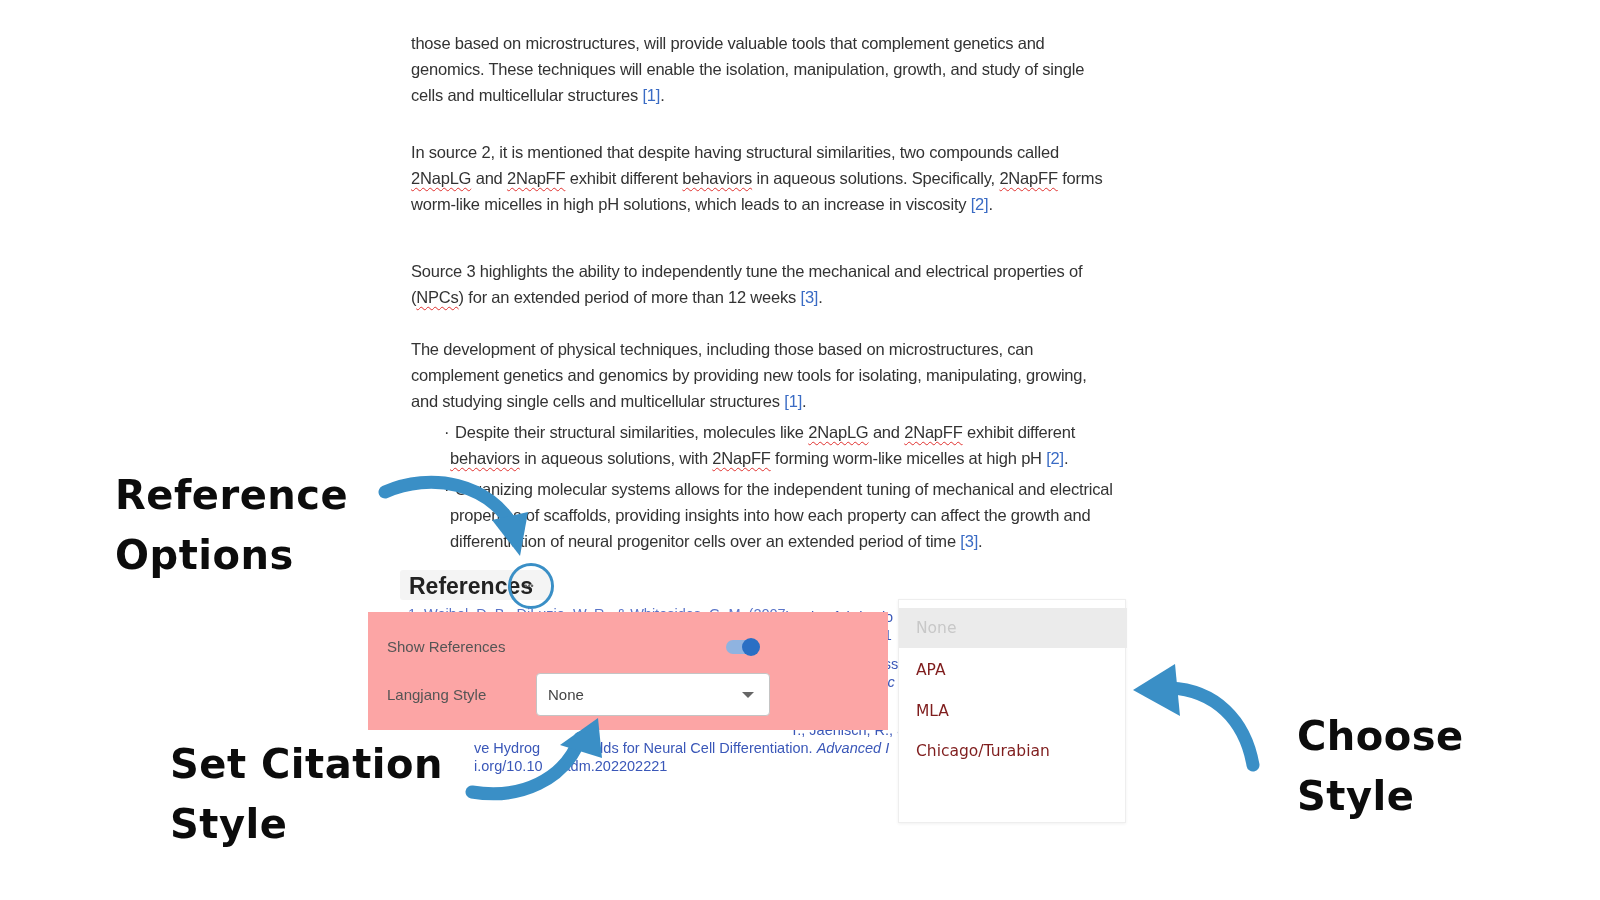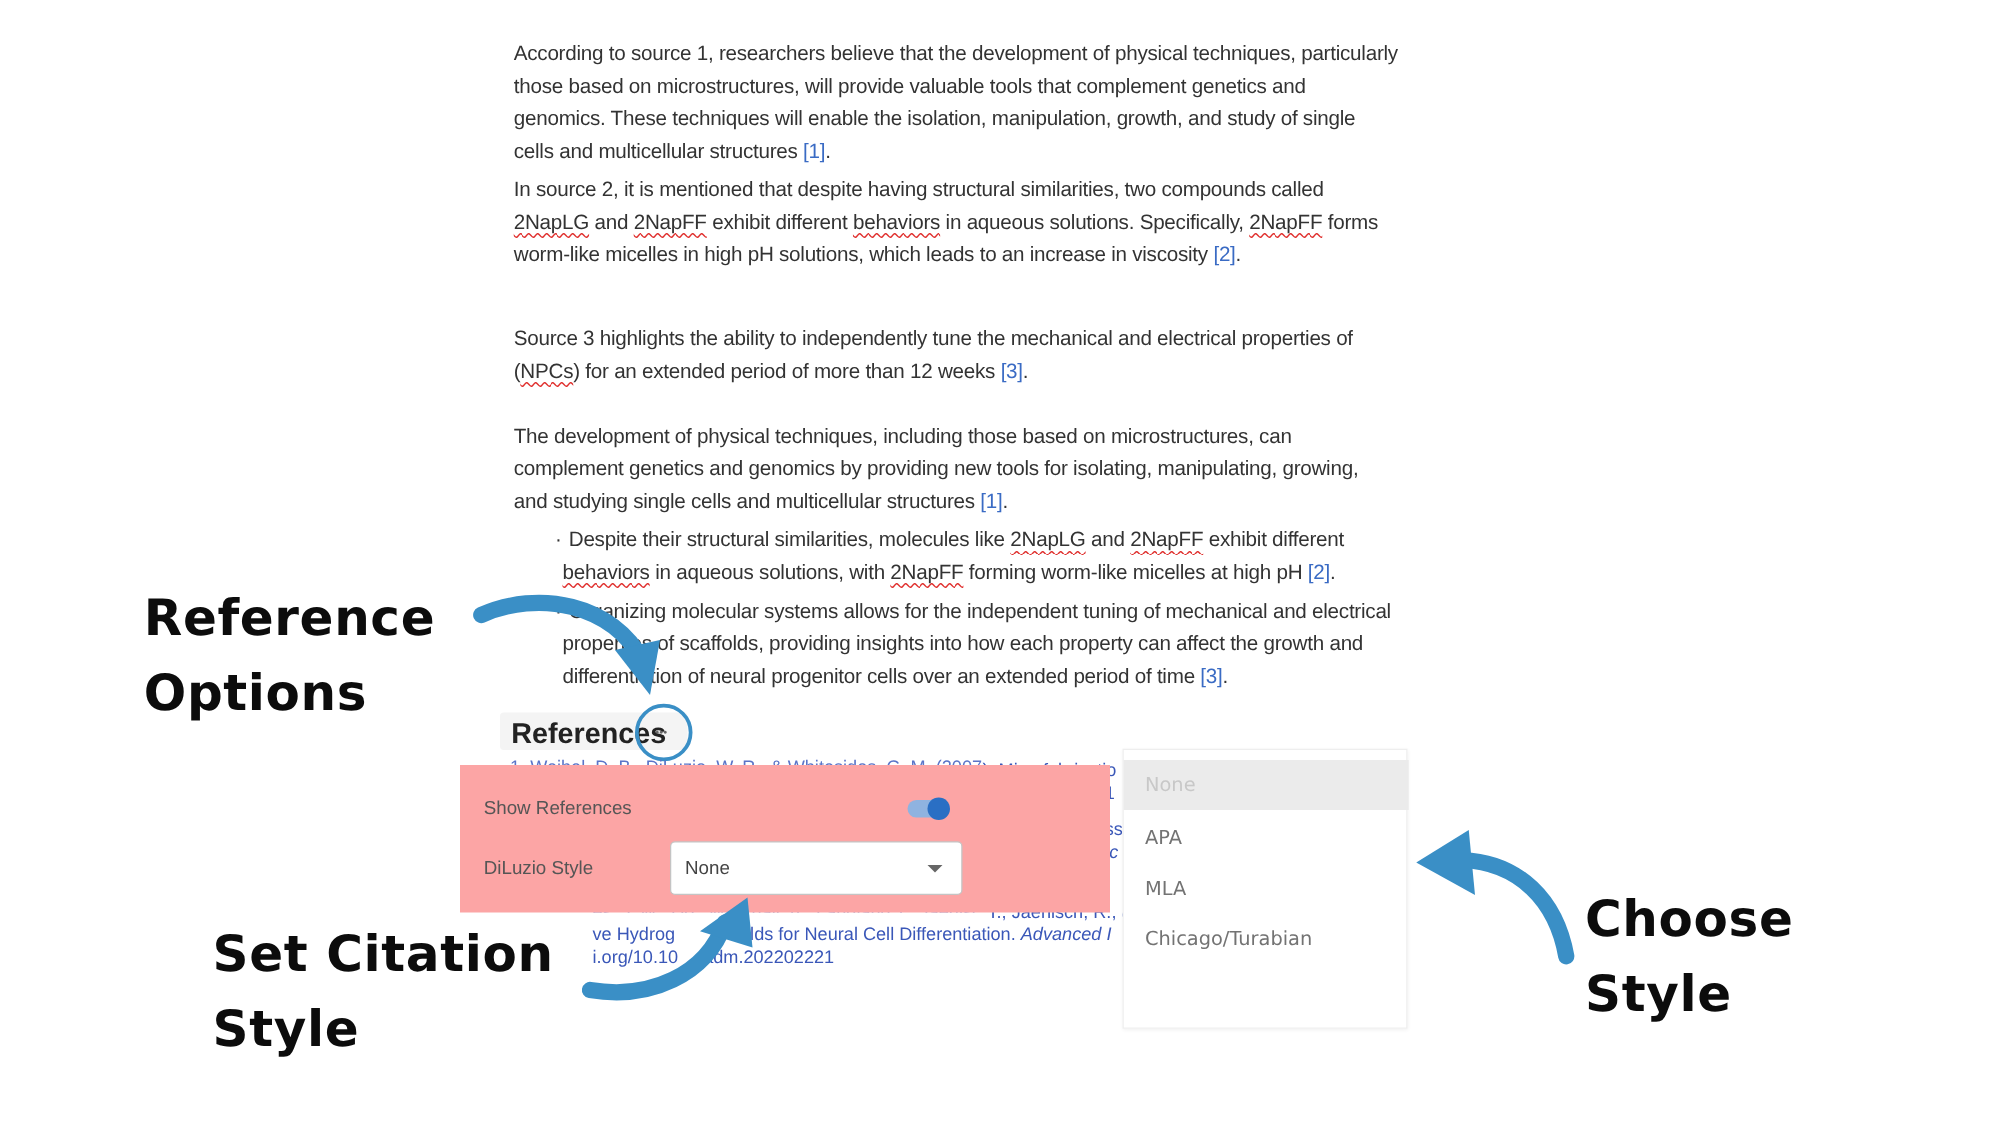--- a/index.html
+++ b/index.html
@@ -51,32 +51,31 @@
   .select-value { position: absolute; left: 11px; top: 12px; font-size: 15px; color: #444; }
   .select-caret {
     position: absolute; right: 15px; top: 18px; width: 0; height: 0;
     border-left: 6px solid transparent; border-right: 6px solid transparent; border-top: 6px solid #666;
   }
 
   .dropdown {
     position: absolute; left: 898px; top: 599px; width: 228px; height: 224px;
     background: #fff; border: 1px solid #eeeeee; box-shadow: 0 1px 3px rgba(0,0,0,0.06);
   }
-  .dd-item { position: absolute; left: 0; width: 228px; height: 40px; font-size: 16.5px; color: #737373; padding-left: 17px; line-height: 40px; font-family: "DejaVu Sans", sans-serif; font-size: 15.5px; }
+  .dd-item { position: absolute; left: 0; width: 228px; height: 40px; font-size: 16.5px; color: #7f1d1d; padding-left: 17px; line-height: 40px; font-family: "DejaVu Sans", sans-serif; font-size: 15.5px; }
   .dd-item.selected { background: #ebebeb; color: #c8c8c8; }
 
   .annot { position: absolute; font-family: "DejaVu Sans", sans-serif; font-weight: bold; color: #0c0c0c; text-align: left; font-size: 40px; line-height: 60px; letter-spacing: 0.5px; }
 
   svg.arrow { position: absolute; overflow: visible; }
 </style>
 </head>
 <body>
 
 <div class="para" style="top:30px;">
-  <div>According to source 1, researchers believe that the development of physical techniques, particularly</div>
   <div>those based on microstructures, will provide valuable tools that complement genetics and</div>
   <div>genomics. These techniques will enable the isolation, manipulation, growth, and study of single</div>
   <div><span>cells and multicellular structures</span> <span class="cite">[1]</span>.</div>
 </div>
 
 <div class="para" style="top:139px;">
   <div>In source 2, it is mentioned that despite having structural similarities, two compounds called</div>
   <div>
     <span class="squig">2NapLG</span><span> and </span><span class="squig">2NapFF</span><span> exhibit different </span><span class="squig">behaviors</span><span> in aqueous solutions. Specifically, </span><span class="squig">2NapFF</span><span> forms</span>
   </div>
@@ -118,21 +117,21 @@
 <div class="ref-line" style="left:783px; top:627px;">1038/nrmicro161</div>
 <div class="ref-line" style="left:785px; top:656px;">, Wilson, C., Vass</div>
 <div class="ref-line" style="left:785px; top:674px;"><span>Noodles. </span><i>Advanc</i></div>
 <div class="ref-line" style="left:790px; top:722px;">T., Jaenisch, R., &amp;</div>
 <div class="ref-line" style="left:474px; top:740px;"><span>ve Hydrog</span><span style="display:inline-block;width:60px;"></span><span>lds for Neural Cell Differentiation. </span><i>Advanced I</i></div>
 <div class="ref-line" style="left:474px; top:758px;"><span>i.org/10.10</span><span style="display:inline-block;width:20px;"></span><span>adm.202202221</span></div>
 <div class="ref-line" style="left:474px; top:722px; width:310px; height:8px; overflow:hidden; color:#6a80c8;">es, J. M., Do    , M., Khali, A., Langjang T., Jaenisch, R.,</div>
 
 <div class="options-panel">
   <div class="opt-label" style="left:19px; top:26px;">Show References</div>
-  <div class="opt-label" style="left:19px; top:74px;">DiLuzio Style</div>
+  <div class="opt-label" style="left:19px; top:74px;">Langjang Style</div>
 </div>
 <div class="toggle">
   <div class="track"></div>
   <div class="knob"></div>
 </div>
 <div class="select-box">
   <span class="select-value">None</span>
   <span class="select-caret"></span>
 </div>
 
@@ -144,21 +143,21 @@
 </div>
 
 <div class="annot" style="left:115px; top:465px; width:260px;">
   <div>Reference</div>
   <div>Options</div>
 </div>
 <div class="annot" style="left:170px; top:734px; width:290px;">
   <div>Set Citation</div>
   <div>Style</div>
 </div>
-<div class="annot" style="left:1268px; top:706px; width:200px;">
+<div class="annot" style="left:1297px; top:706px; width:200px;">
   <div>Choose</div>
   <div>Style</div>
 </div>
 
 <svg class="arrow" style="left:0;top:0;" width="1600" height="900">
 
   <path d="M385 492 C 430 472, 490 482, 515 530" stroke="#3a8fc6" stroke-width="13" fill="none" stroke-linecap="round"></path>
   <polygon points="492,520 528,512 520,556" fill="#3a8fc6"></polygon>
 
   <path d="M472 792 C 520 800, 565 780, 580 738" stroke="#3a8fc6" stroke-width="13" fill="none" stroke-linecap="round"></path>

